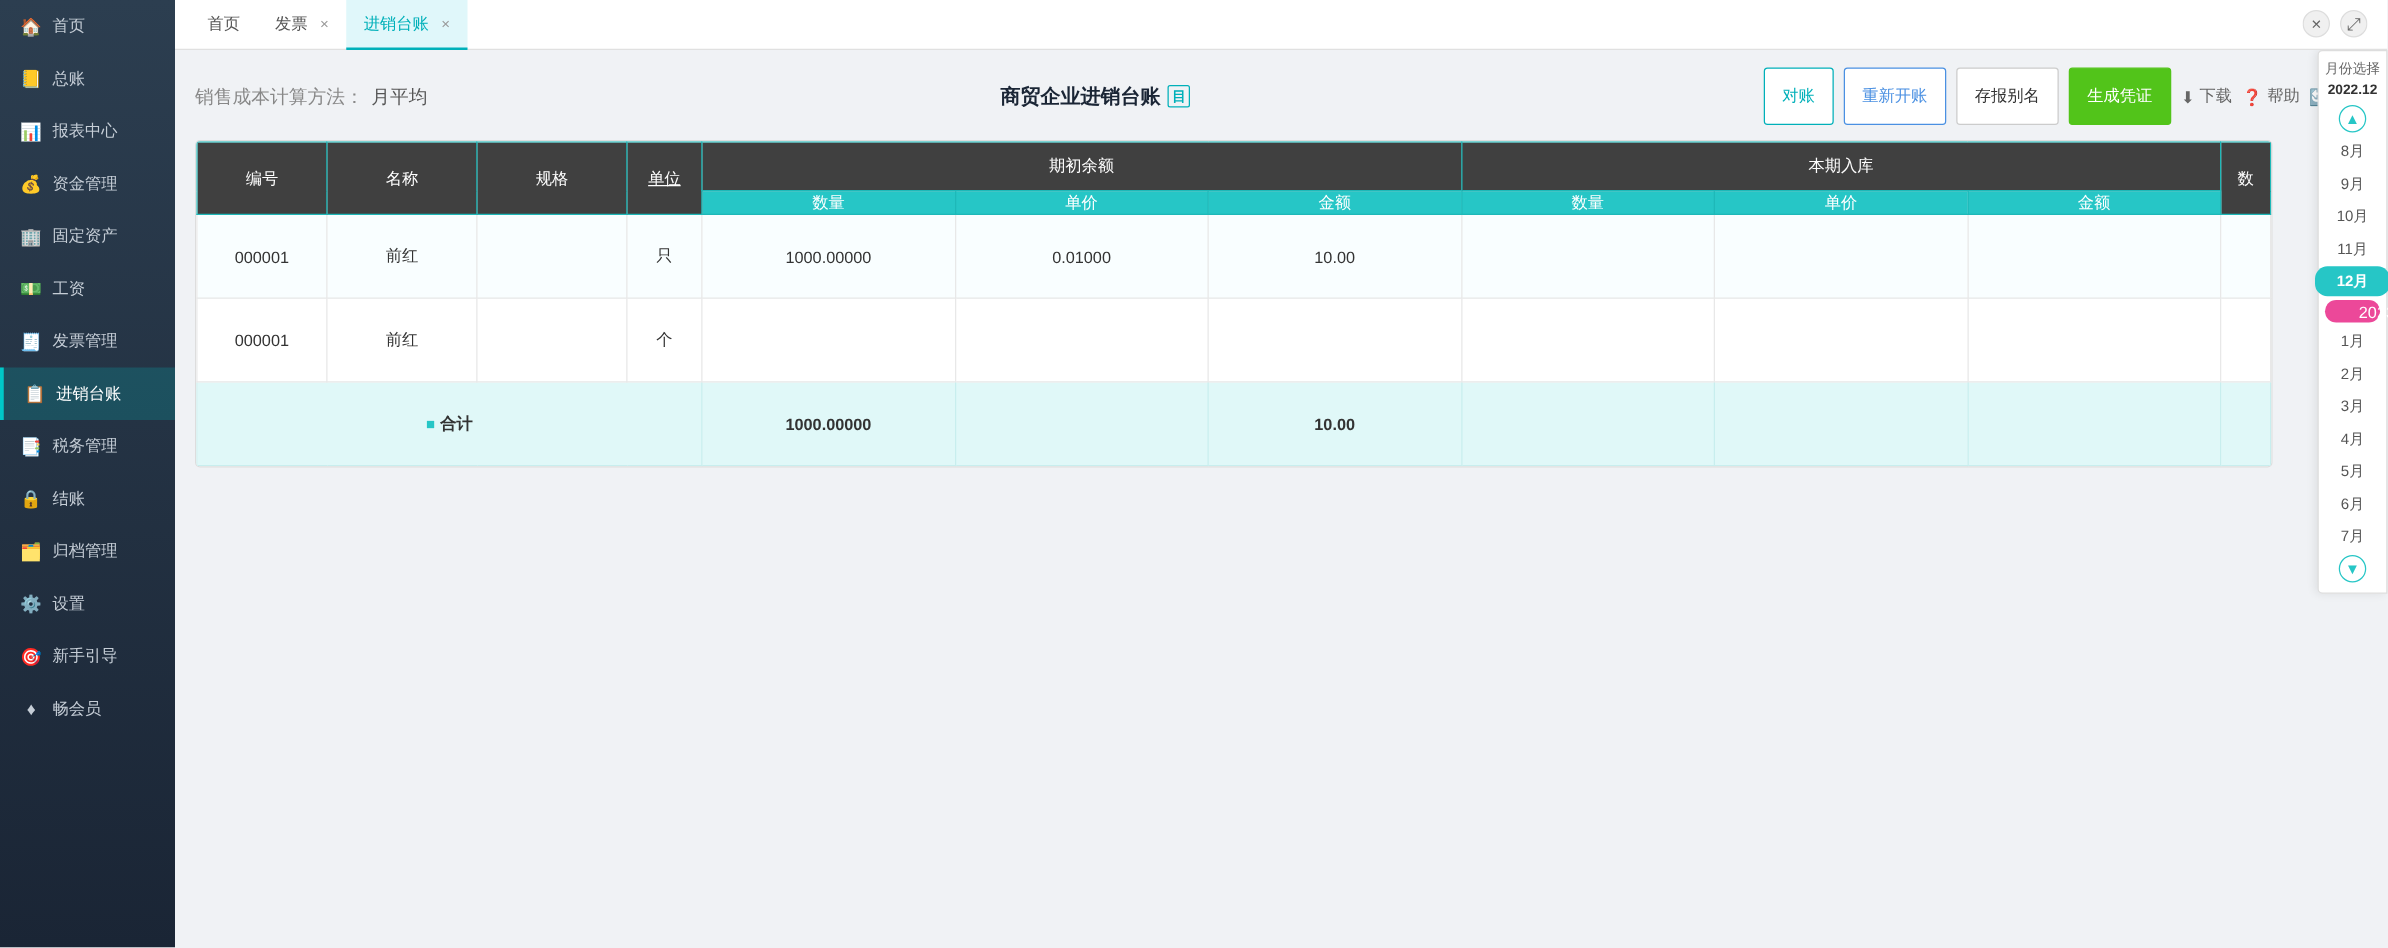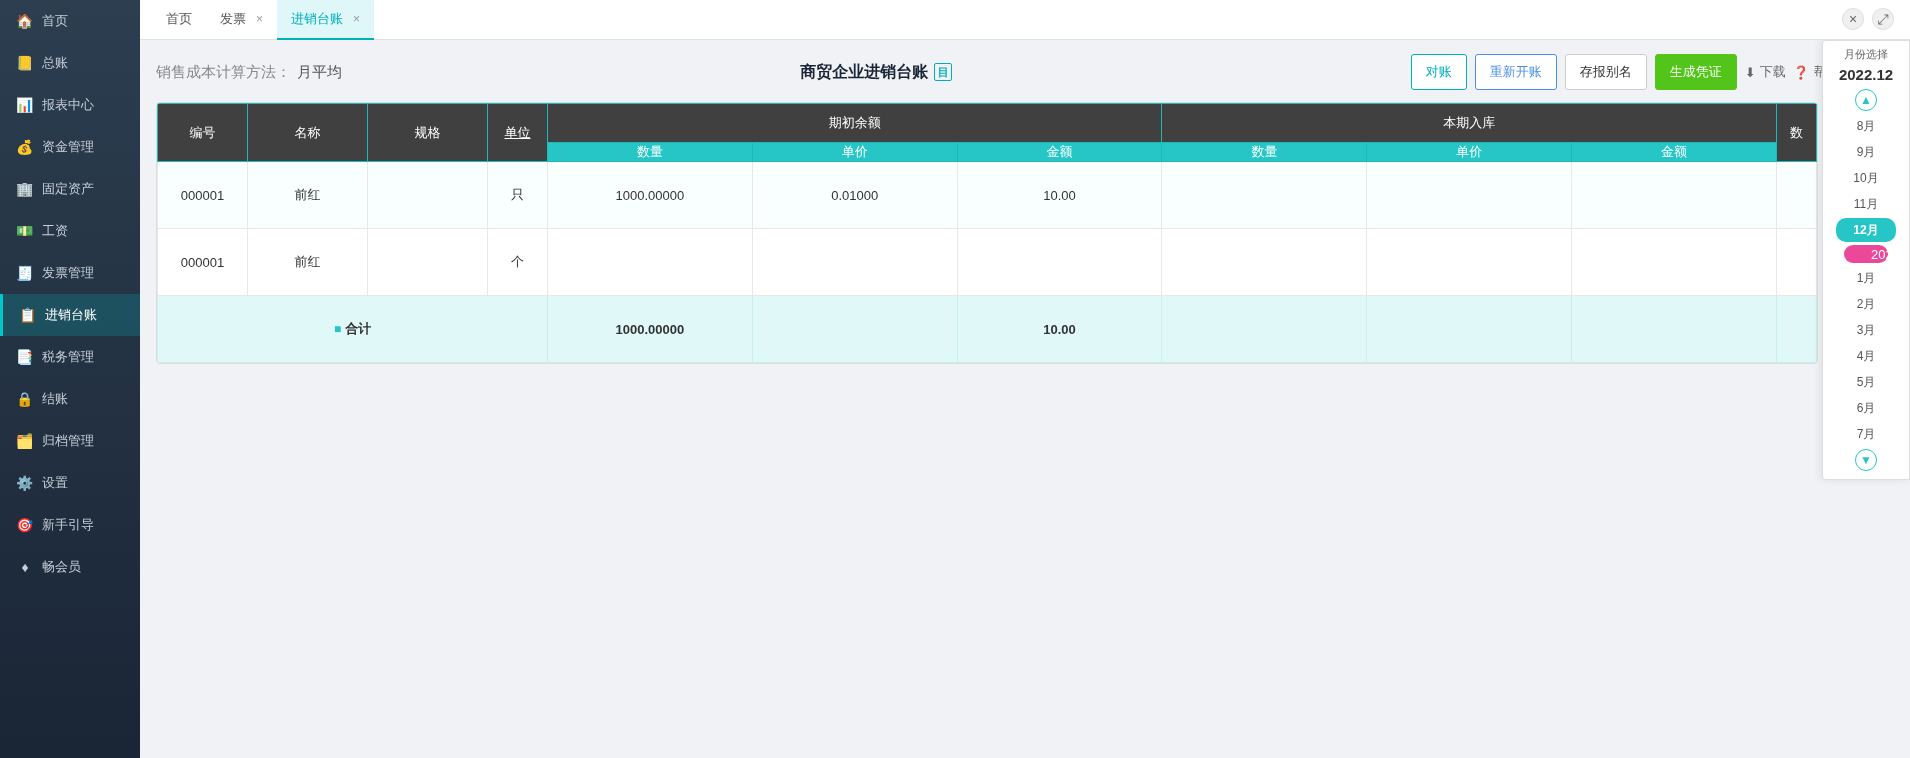--- a/index.html
+++ b/index.html
@@ -113,21 +113,21 @@
       font-size: 11px;
       display: flex; align-items: center; justify-content: center;
       cursor: pointer;
     }
     .toolbar {
       display: flex;
       align-items: center;
       gap: 8px;
     }
     .btn {
-      height: 36px;
+      height: 46px;
       padding: 0 14px;
       border-radius: 3px;
       border: 1px solid #ccc;
       cursor: pointer;
       font-size: 13px;
       display: flex;
       align-items: center;
       gap: 4px;
       background: #fff;
       color: #333;
@@ -196,39 +196,39 @@
       align-items: center;
       justify-content: center;
       gap: 4px;
     }
 
     
     .month-panel {
       position: absolute;
       right: 0;
       top: 0;
-      width: 88px;
+      width: 56px;
       background: #fff;
       border: 1px solid #ddd;
       border-radius: 4px 0 0 4px;
       display: flex;
       flex-direction: column;
       align-items: center;
       padding: 6px 0;
       box-shadow: -2px 0 8px rgba(0,0,0,0.08);
       z-index: 10;
     }
     .month-panel-title {
       font-size: 11px;
       color: #666;
       margin-bottom: 4px;
       text-align: center;
     }
     .month-panel-year {
-      font-size: 15px;
+      font-size: 11px;
       color: #333;
       font-weight: bold;
       margin-bottom: 4px;
     }
     .month-item {
       width: 60px;
       height: 24px;
       display: flex;
       align-items: center;
       justify-content: center;
@@ -395,21 +395,21 @@
           <span>🔄</span>
           <span>刷新</span>
         </button>
       </div>
     </div>
 
     <div class="table-wrap" style="margin-right: 76px;">
       <table>
         <thead>
           <tr>
-            <th rowspan="2" style="width:90px;">编号</th>
+            <th rowspan="2" style="width:104px;">编号</th>
             <th rowspan="2" style="width:120px;">名称</th>
             <th rowspan="2" style="width:120px;">规格</th>
             <th rowspan="2" style="width:60px;text-decoration:underline;">单位</th>
             <th colspan="3">期初余额</th>
             <th colspan="3">本期入库</th>
             <th rowspan="2" style="width:40px;">数</th>
           </tr>
           <tr>
             <th style="width:110px;">数量</th>
             <th style="width:90px;">单价</th>

